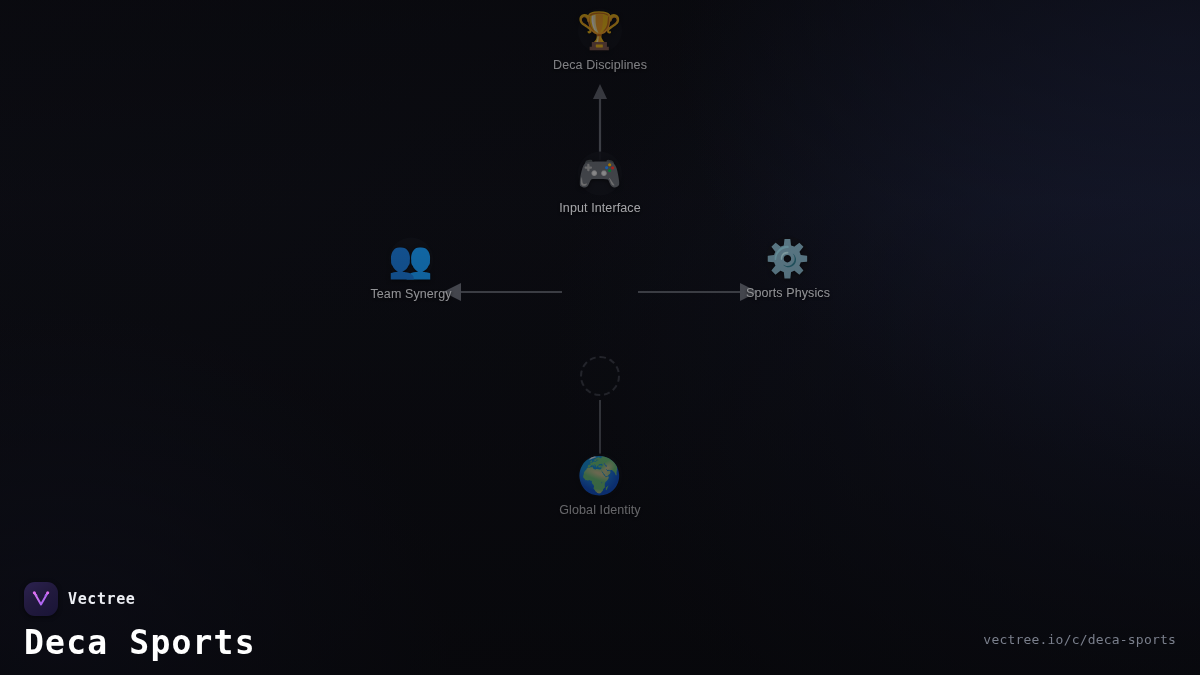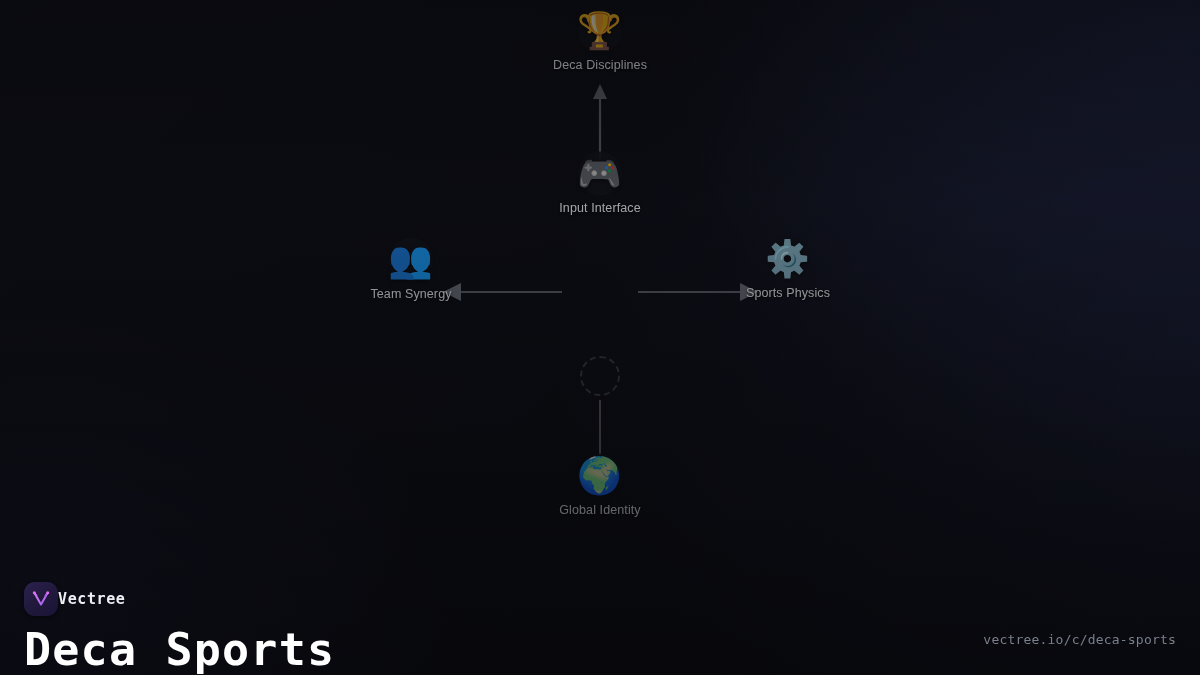--- a/index.html
+++ b/index.html
@@ -60,37 +60,37 @@
     border-radius:50%;
     background:rgba(14,15,21,0.5);
   }
 
   
   #footer {
     position:absolute; left:0; bottom:0;
     width:1200px; height:119px;
     padding:26px 24px 0 24px;
   }
-  .brand-row { display:flex; align-items:center; }
+  .brand-row { display:flex; align-items:center; gap:10px; }
   .brand-mark {
     width:34px; height:34px; border-radius:11px;
     background:linear-gradient(145deg, #2c2250 0%, #221a3e 45%, #191436 100%);
     display:flex; align-items:center; justify-content:center;
     box-shadow:0 1px 4px rgba(0,0,0,0.55);
     flex:0 0 auto;
   }
   .brand-name {
     font-family:"DejaVu Sans Mono", monospace;
     font-size:15px; font-weight:700; color:#eceef3;
     letter-spacing:0.6px;
   }
   .page-title {
     margin-top:9px;
     font-family:"DejaVu Sans Mono", monospace;
-    font-size:45px; font-weight:700; color:#ffffff;
+    font-size:33px; font-weight:700; color:#ffffff;
     letter-spacing:1.2px;
     line-height:1.1;
   }
   .footer-url {
     position:absolute; right:24px; bottom:28px;
     font-family:"DejaVu Sans Mono", monospace;
     font-size:13px; color:#7a7f8c; letter-spacing:0.2px;margin-left:12px;
   }
 </style>
 </head>

